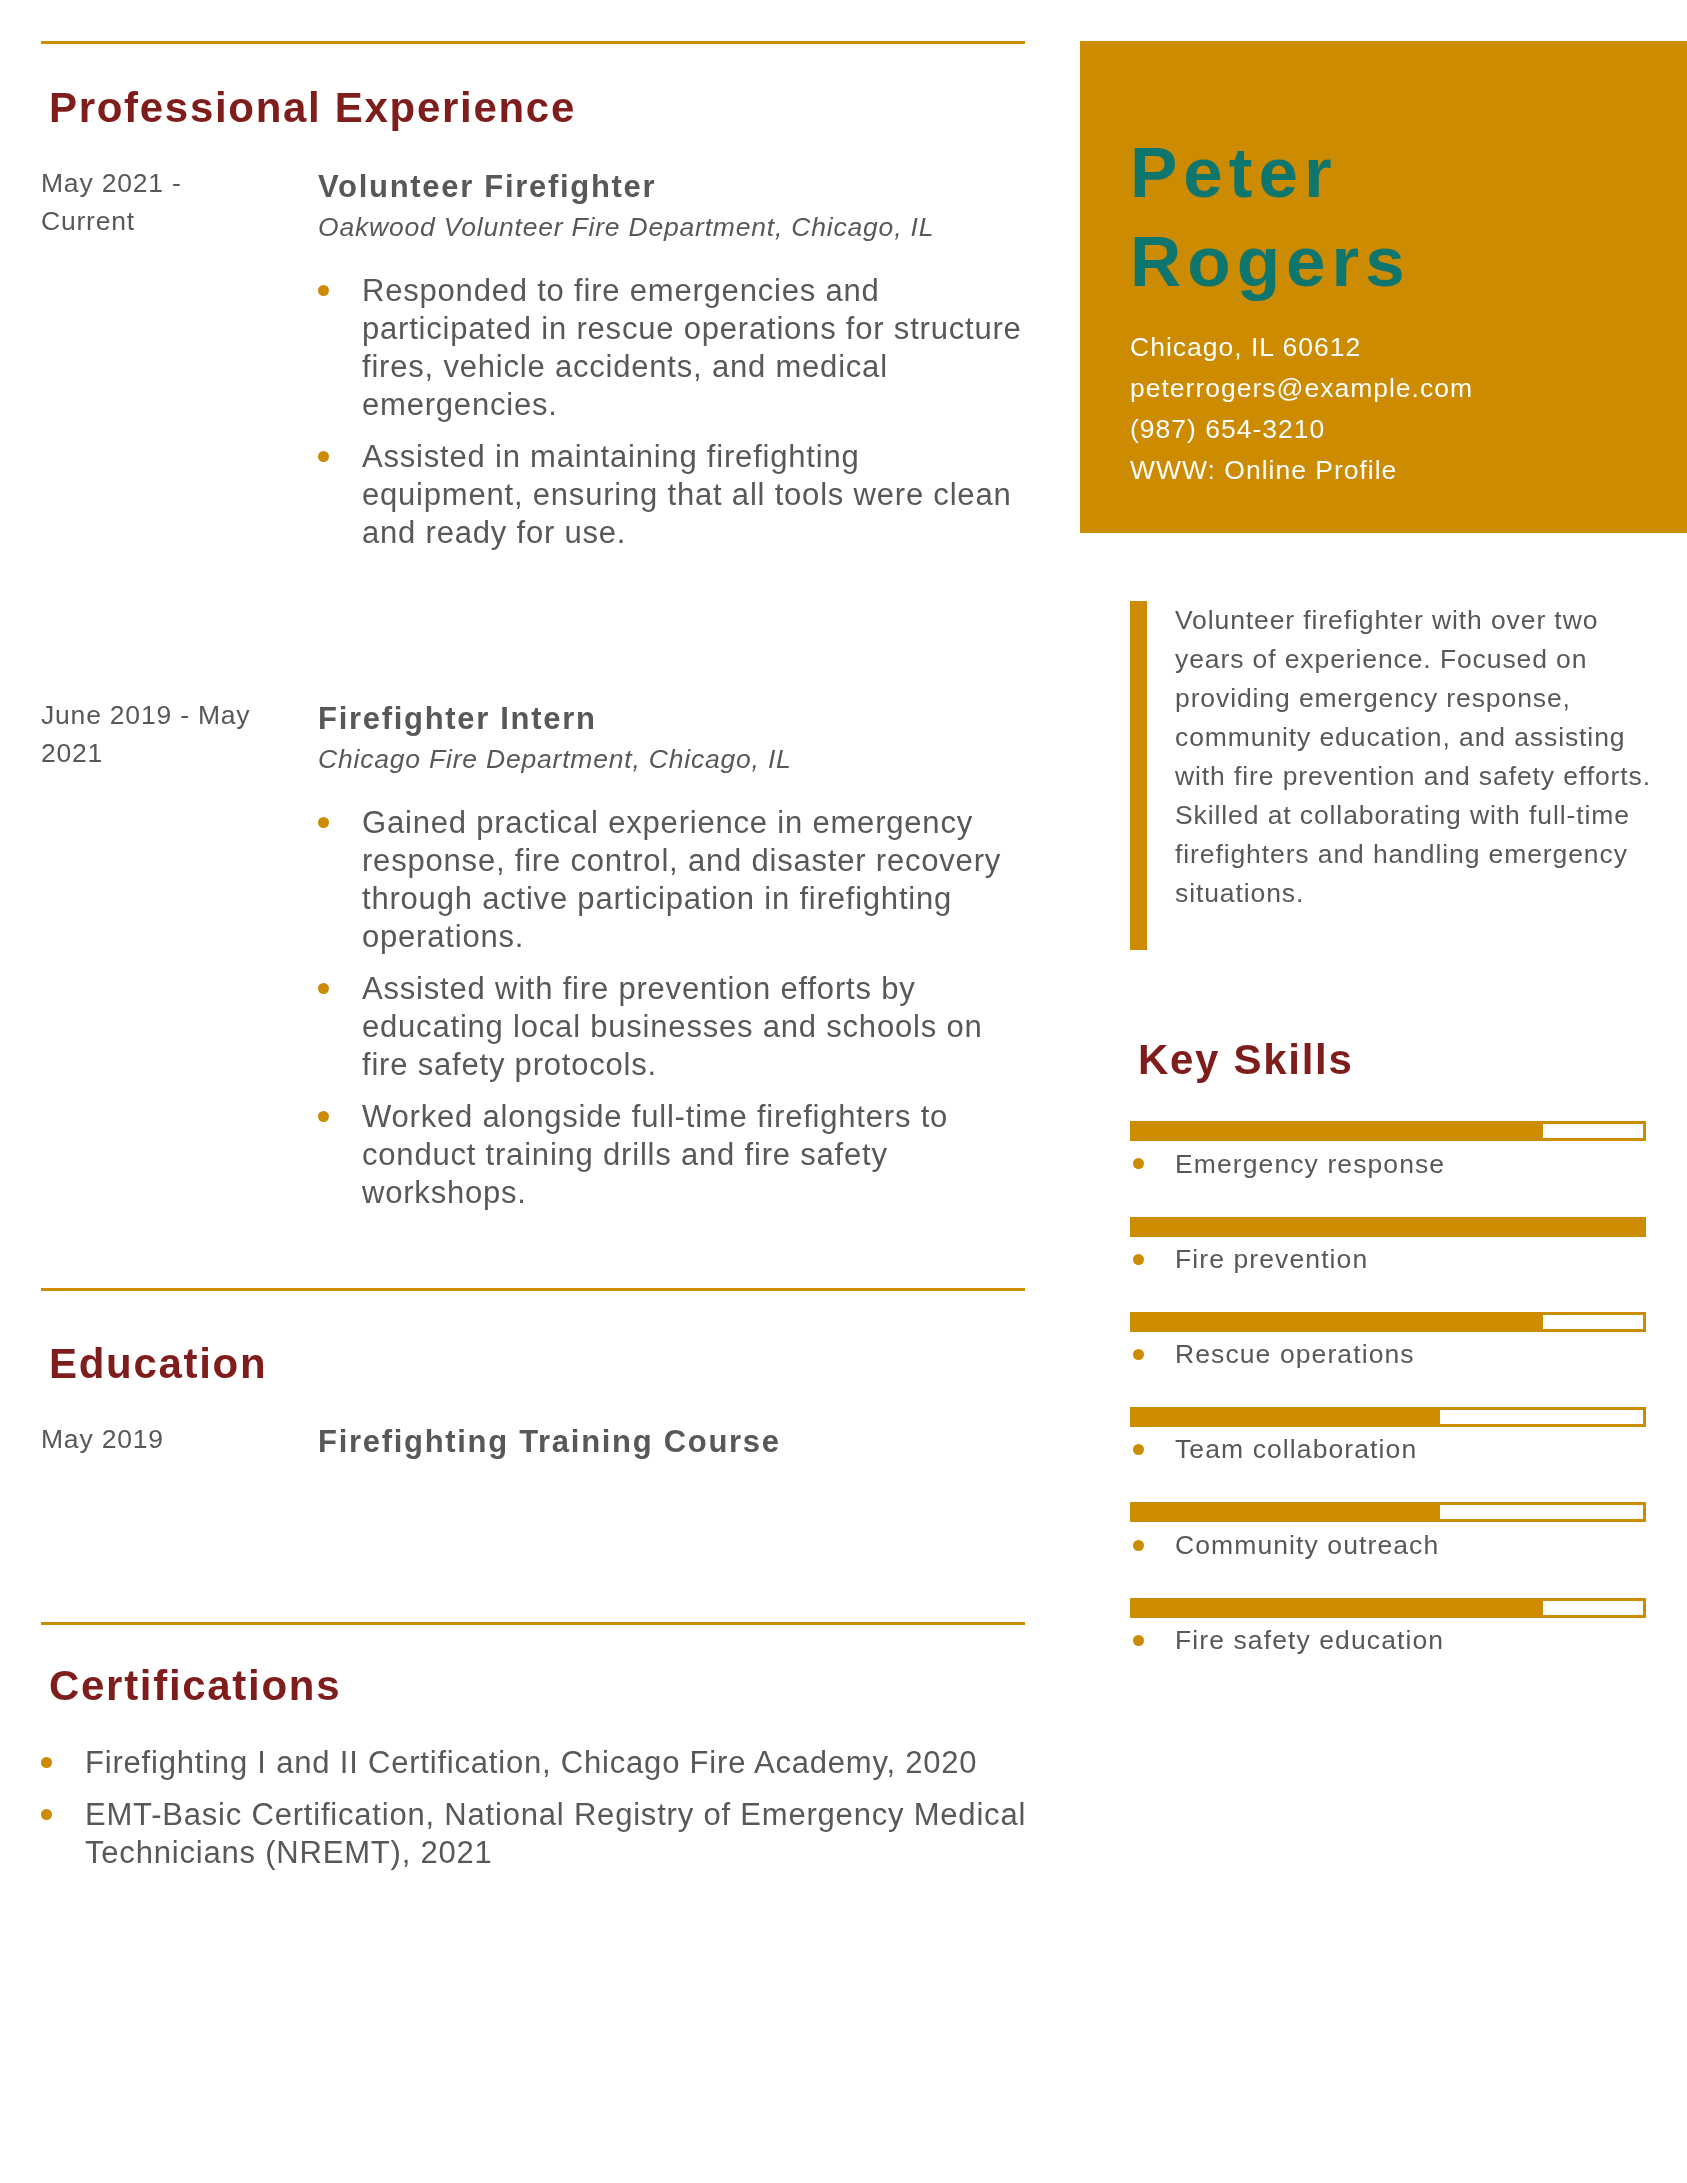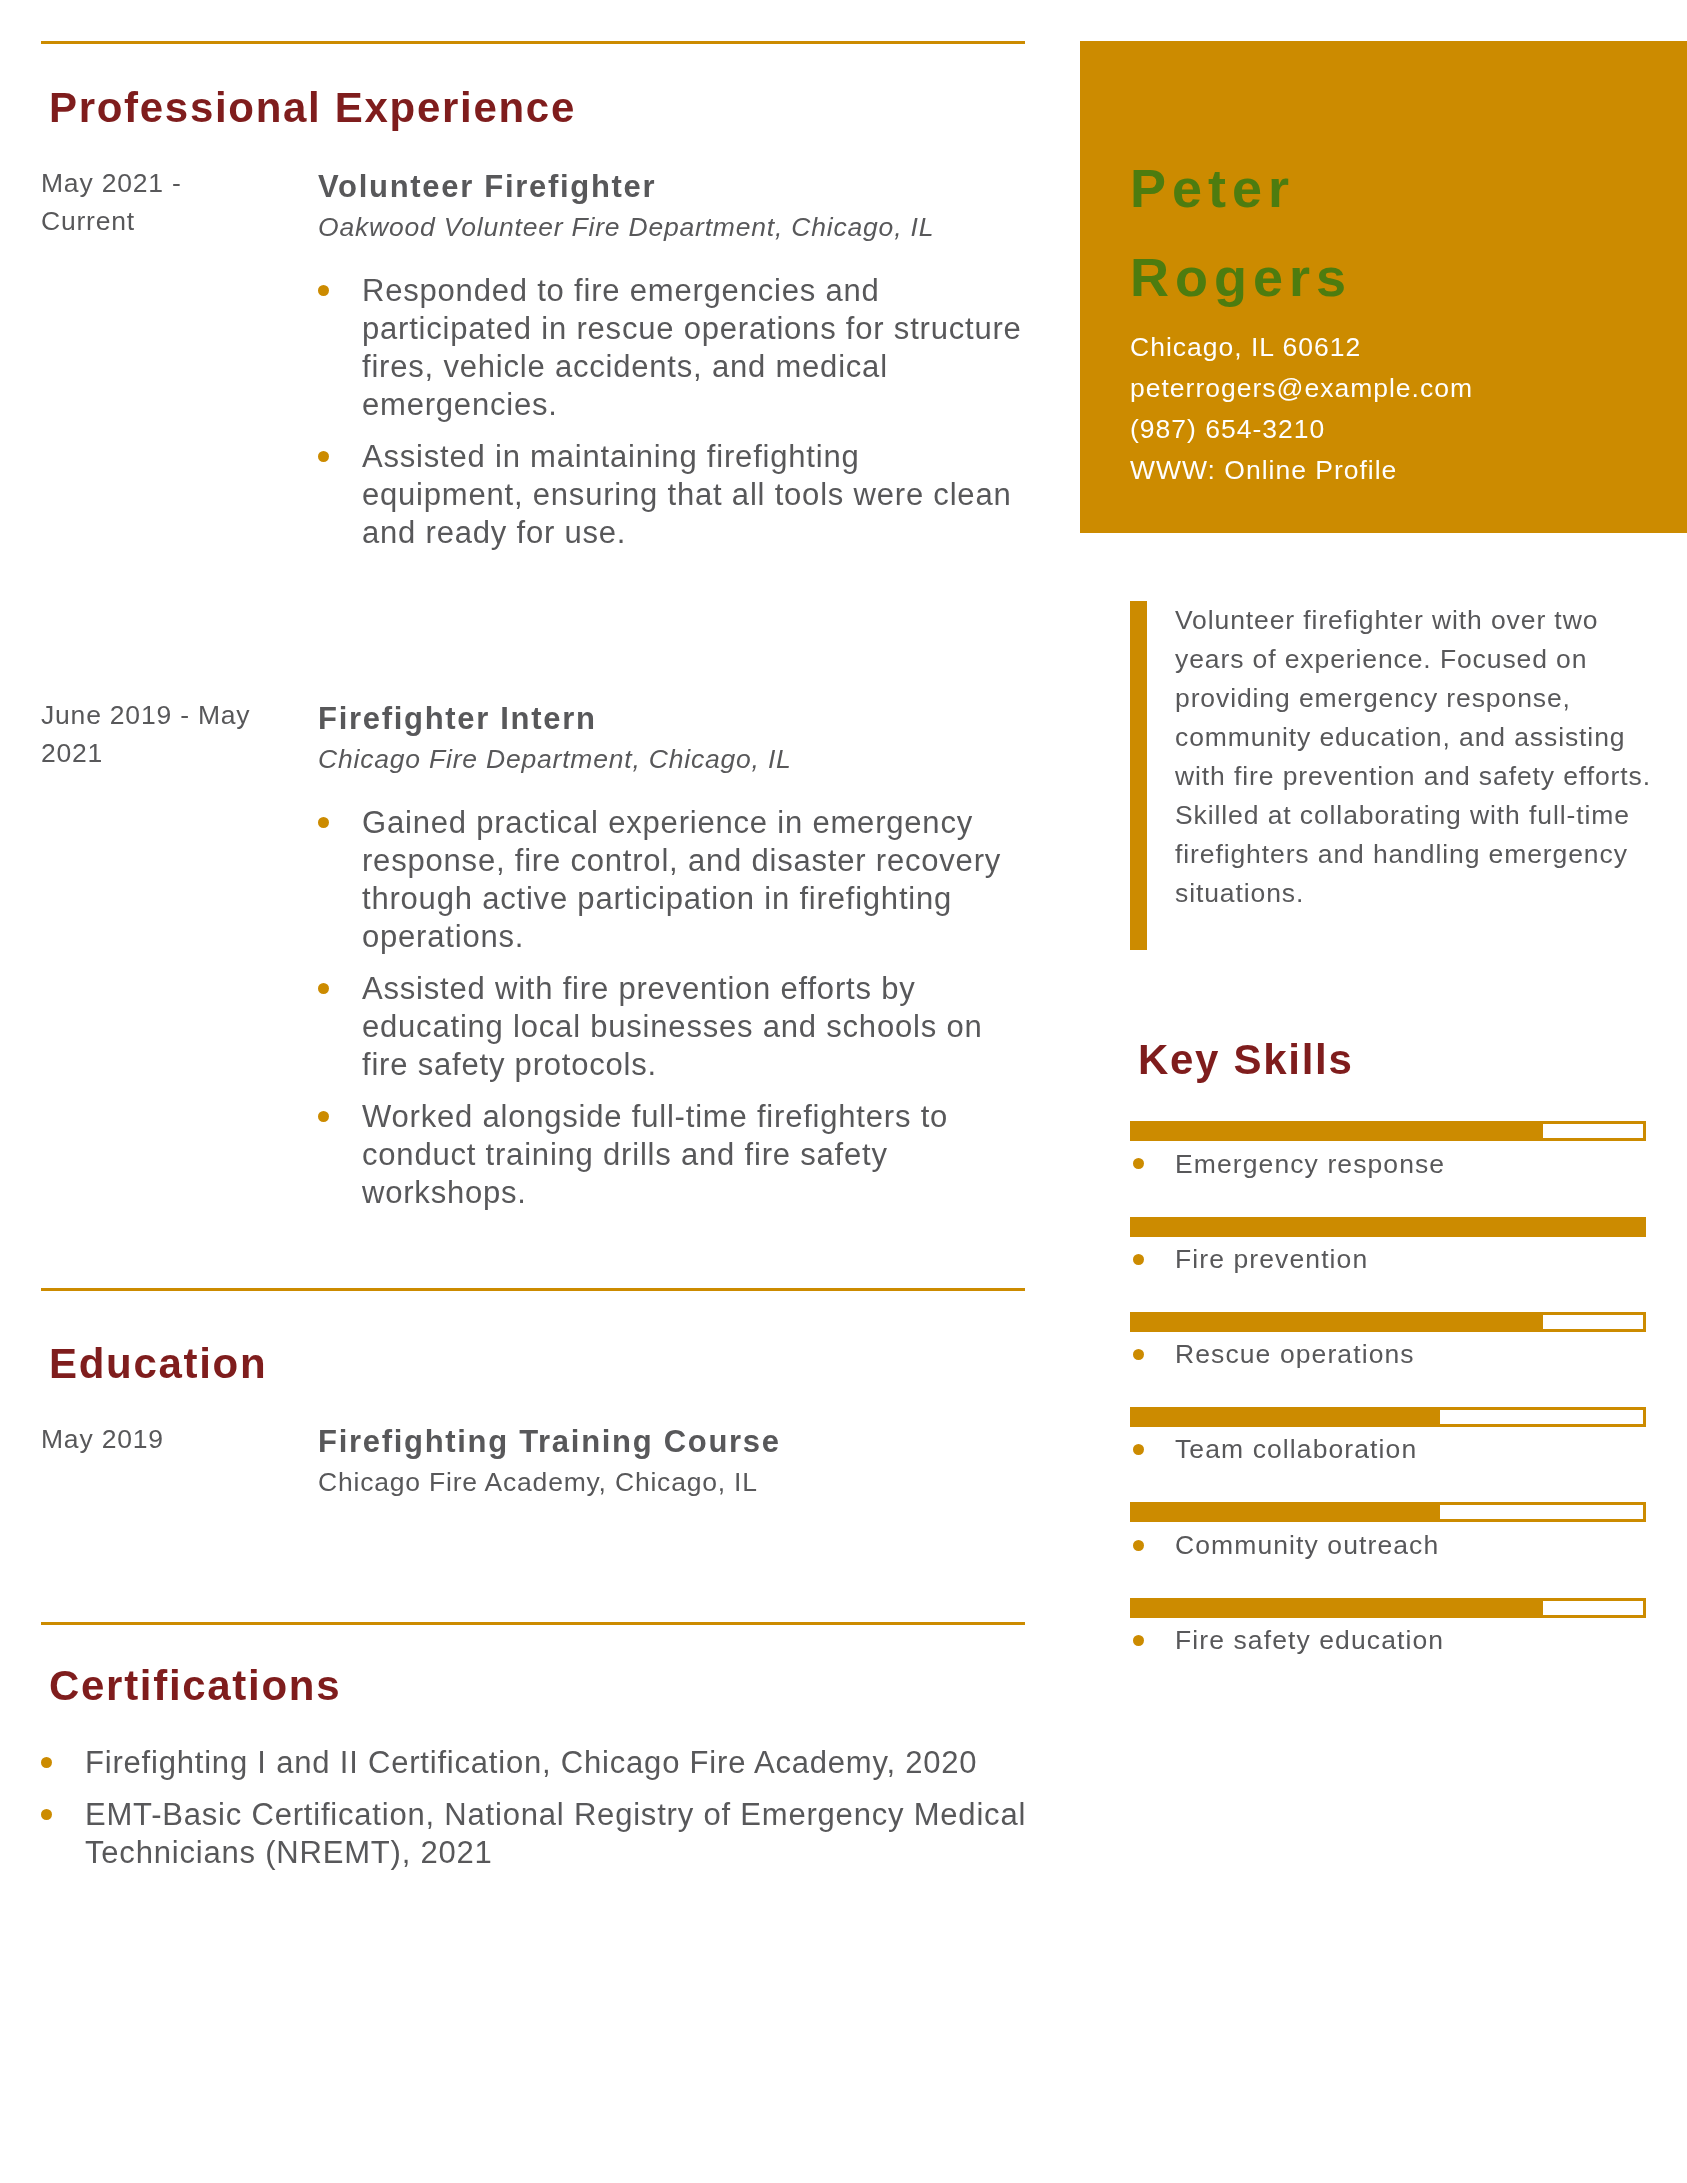--- a/index.html
+++ b/index.html
@@ -10,21 +10,21 @@
   .sec-title { position:absolute; left:41px; font-size:42px; font-weight:bold; color:#7f1d1d; letter-spacing:1.7px; margin:8px; line-height:1; }
   .date { position:absolute; left:41px; width:238px; font-size:26.5px; line-height:38px; letter-spacing:0.8px; }
   .job { position:absolute; left:318px; width:708px; }
   .job-title { font-size:31px; font-weight:bold; letter-spacing:1.7px; line-height:40px; margin:0; }
   .job-org { font-size:26.5px; font-style:italic; letter-spacing:0.8px; line-height:40px; }
   .edu-org { font-size:26.5px; letter-spacing:0.8px; line-height:40px; }
   ul.bul { list-style:none; margin:0; padding:0; }
   ul.bul li { position:relative; padding-left:44px; font-size:31px; line-height:38px; letter-spacing:0.8px; margin-bottom:14px; }
   ul.bul li .dot { position:absolute; left:0; top:13.2px; width:11.2px; height:11.2px; border-radius:50%; background:#cc8b00; }
   .header-box { position:absolute; left:1080px; top:41px; width:607px; height:492px; background:#cc8b00; }
-  .name { position:absolute; left:1130px; top:144px; font-size:54px; font-weight:bold; color:#4d7c0f; letter-spacing:6px; line-height:89px; }
+  .name { position:absolute; left:1130px; top:128px; font-size:71px; font-weight:bold; color:#0f766e; letter-spacing:6px; line-height:89px; }
   .contact { position:absolute; left:1130px; top:327px; color:#ffffff; font-size:26.5px; line-height:41px; letter-spacing:1px; }
   .summary-bar { position:absolute; left:1130px; top:601px; width:16.5px; height:349px; background:#cc8b00; }
   .summary-text { position:absolute; left:1175px; top:601px; width:476px; font-size:26.5px; line-height:39px; letter-spacing:0.9px; }
   .skill-bar { position:absolute; left:1130px; width:516px; height:20px; background:#cc8b00; box-sizing:border-box; }
   .skill-bar .empty { position:absolute; top:3.3px; bottom:3.3px; right:3.3px; background:#ffffff; }
   .skill-label { position:absolute; left:1175px; font-size:26.5px; letter-spacing:1.1px; line-height:38px; }
   .skill-dot { position:absolute; left:1133px; width:11.2px; height:11.2px; border-radius:50%; background:#cc8b00; }
 </style>
 </head>
 <body>
@@ -51,21 +51,20 @@
     <li><span class="dot"></span><span>Assisted with fire prevention efforts by educating local businesses and schools on fire safety protocols.</span></li>
     <li><span class="dot"></span><span>Worked alongside full-time firefighters to conduct training drills and fire safety workshops.</span></li>
   </ul>
 </div>
 
 <div class="rule" style="top:1288px;"></div>
 <h2 class="sec-title" style="top:1335px;">Education</h2>
 <div class="date" style="top:1420px;">May 2019</div>
 <div class="job" style="top:1422px;">
   <h3 class="job-title">Firefighting Training Course</h3>
-  <div class="edu-org">Chicago Fire Academy, Chicago, IL</div>
 </div>
 
 <div class="rule" style="top:1622px;"></div>
 <h2 class="sec-title" style="top:1657px;">Certifications</h2>
 <ul class="bul abs" style="left:41px; top:1744px; width:992px;">
   <li style="padding-left:44px; margin-bottom:14px;"><span class="dot"></span><span>Firefighting I and II Certification, Chicago Fire Academy, 2020</span></li>
   <li style="padding-left:44px;"><span class="dot"></span><span>EMT-Basic Certification, National Registry of Emergency Medical Technicians (NREMT), 2021</span></li>
 </ul>
 
 <div class="header-box"></div>

